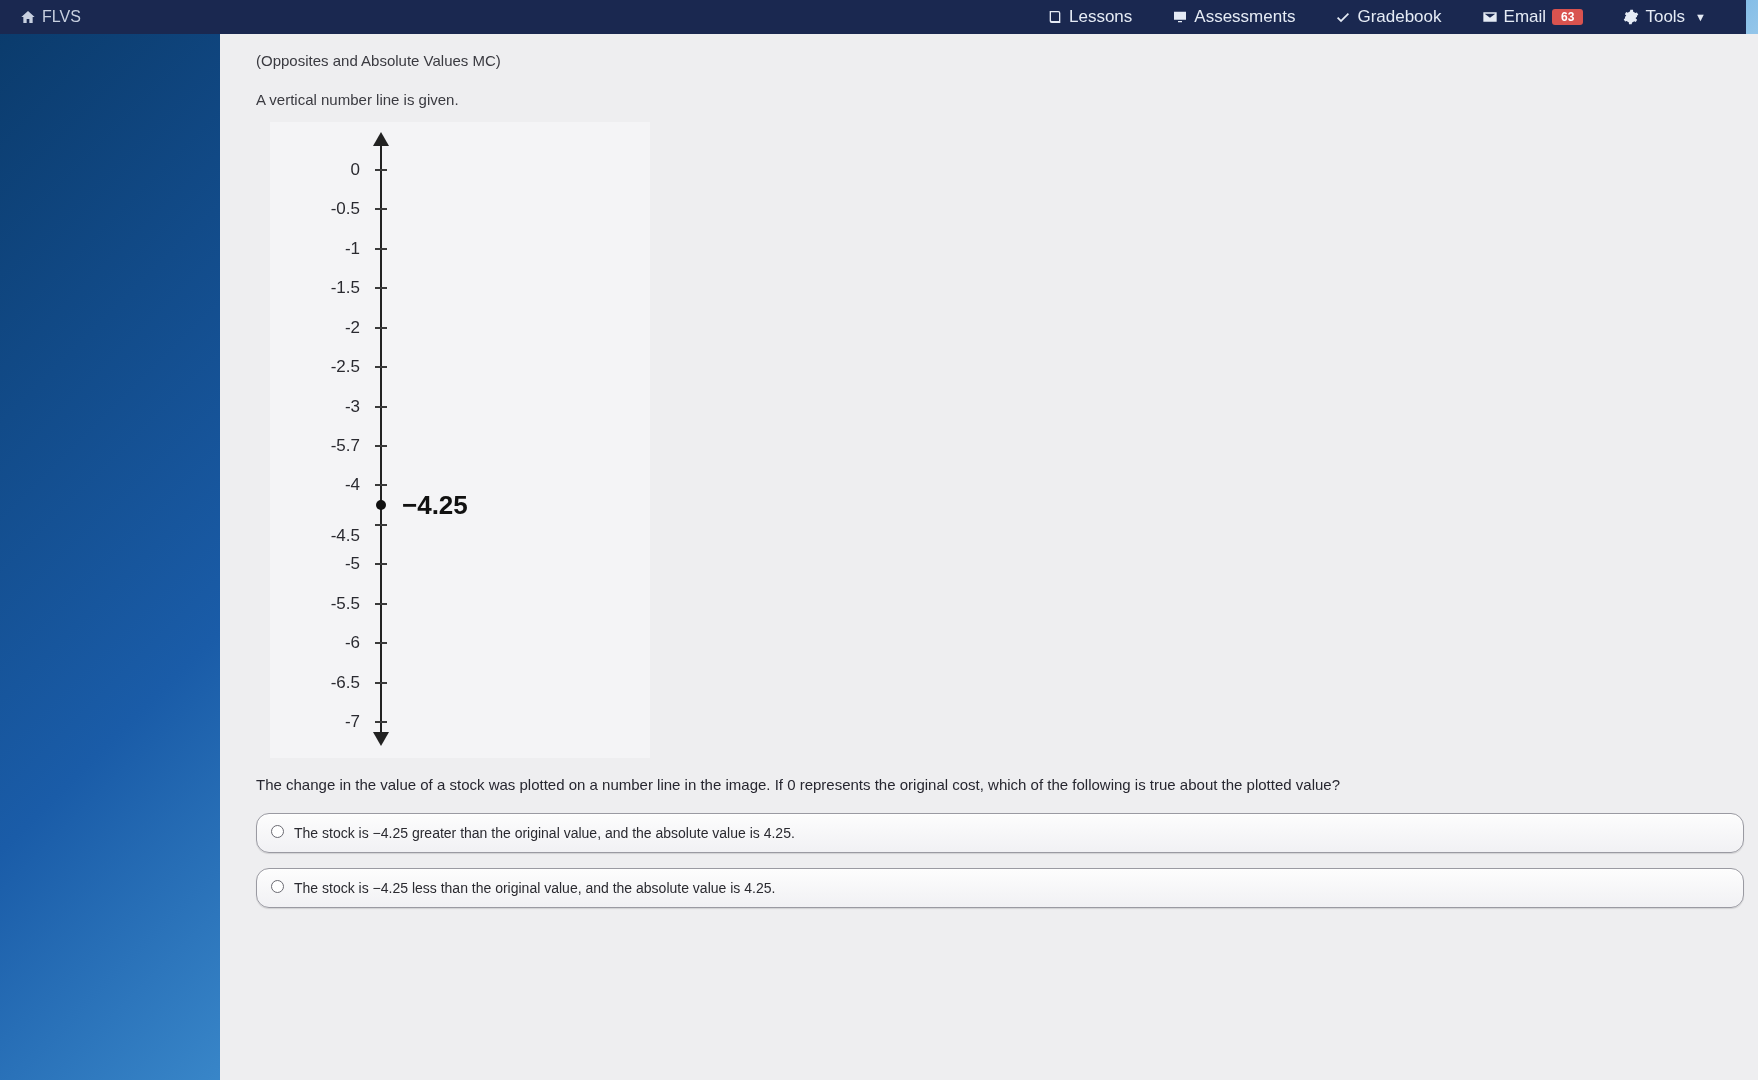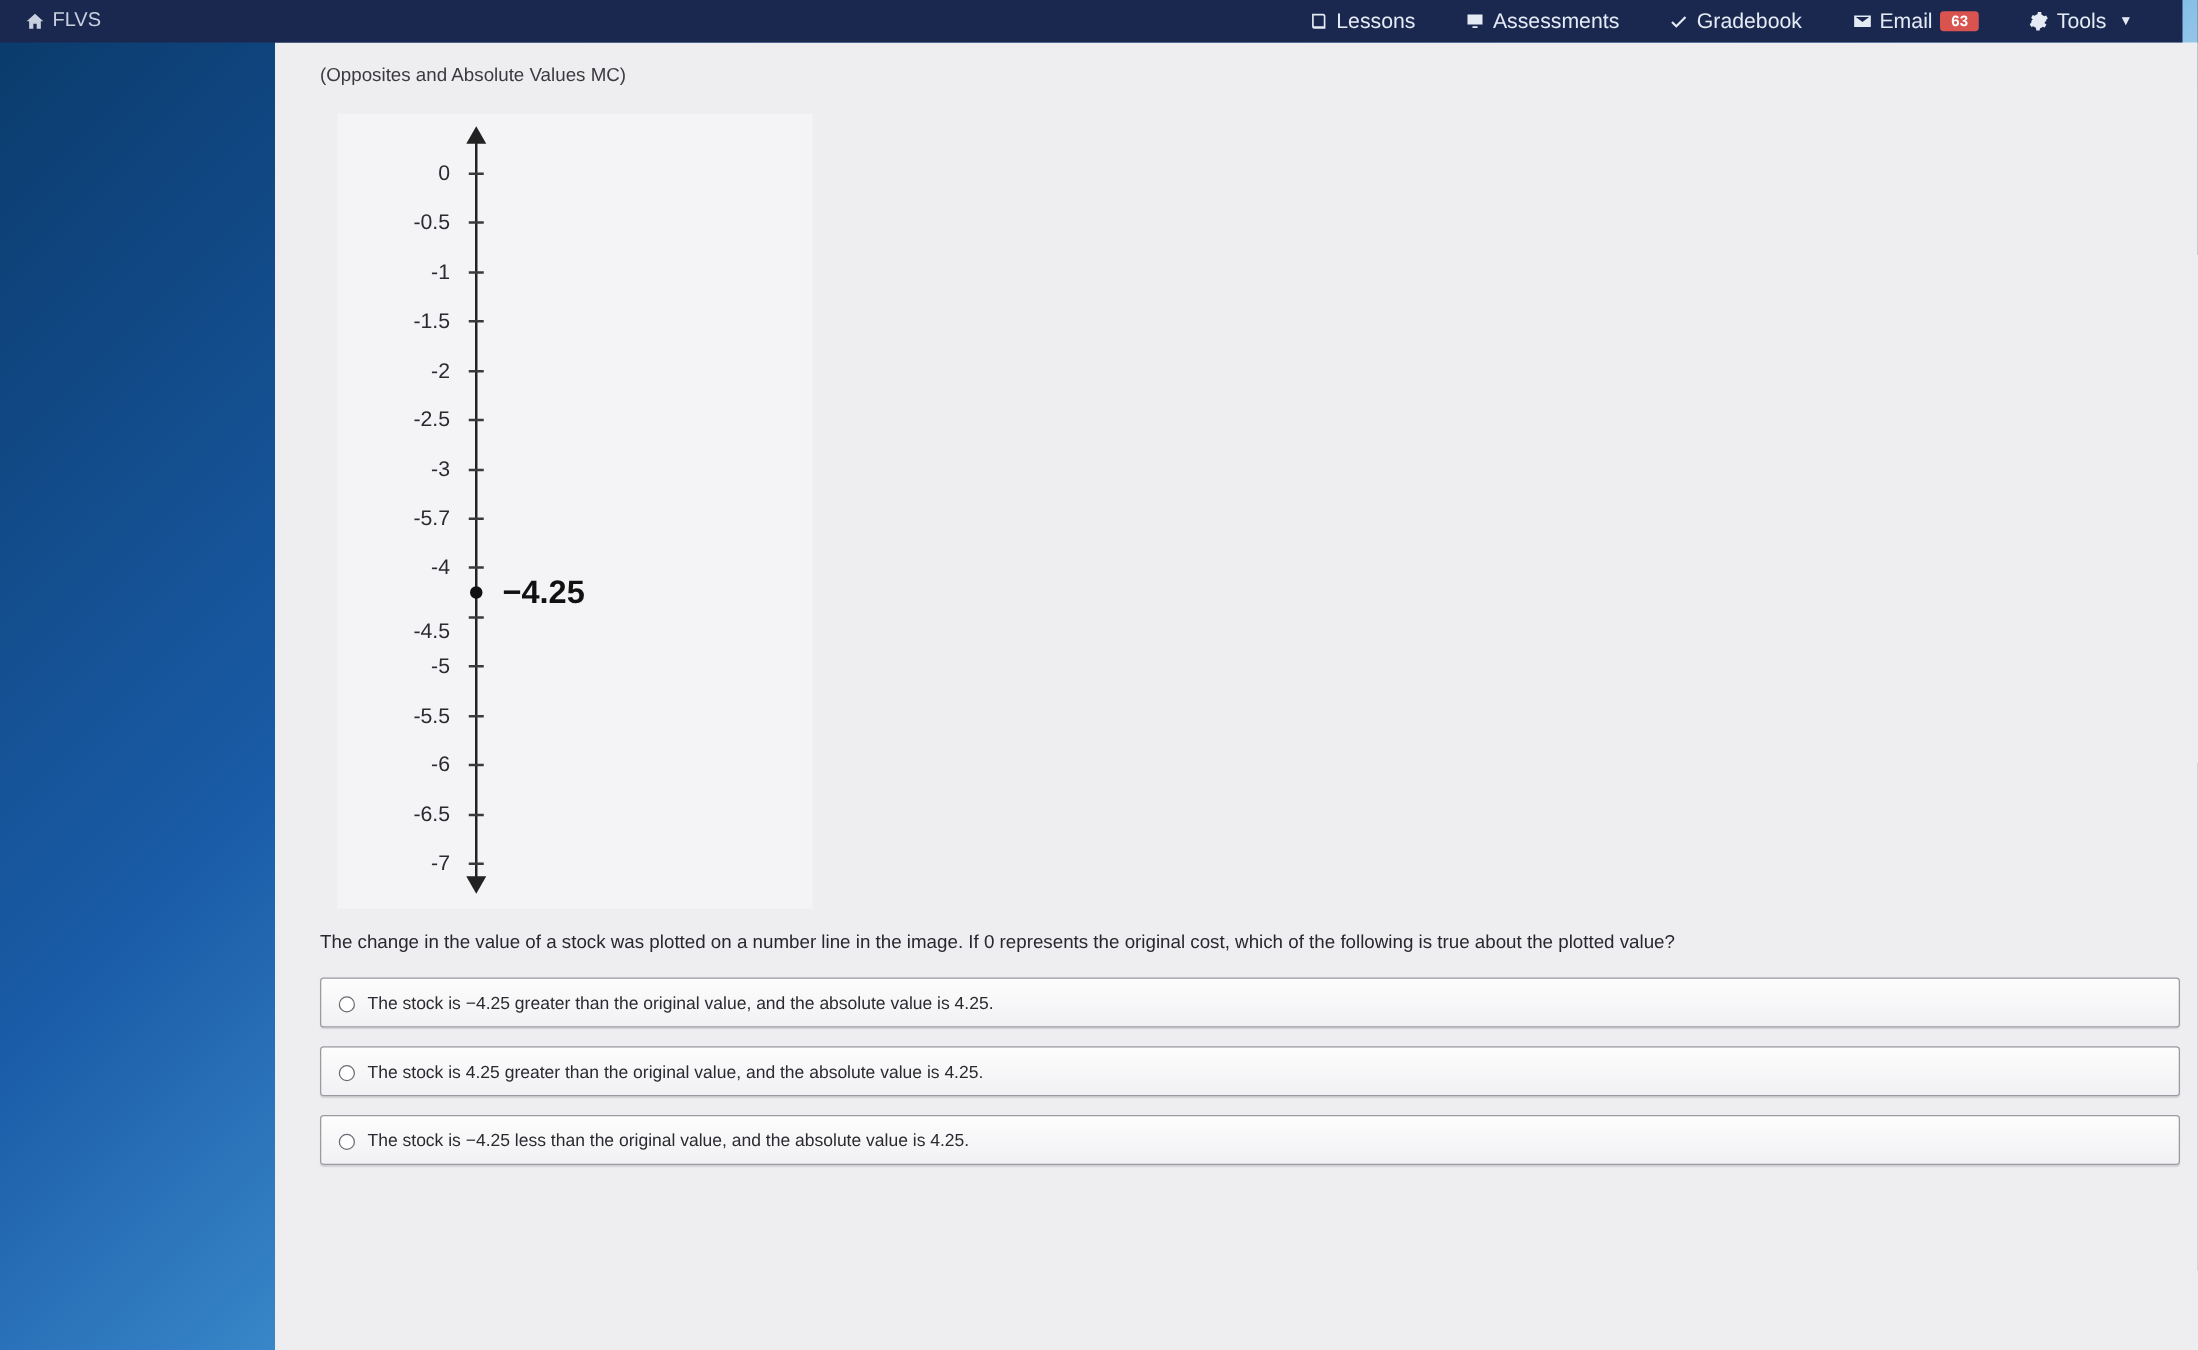--- a/index.html
+++ b/index.html
@@ -97,22 +97,22 @@
       font-size: 15px; color: #272730;
       margin: 18px 0 20px 36px;
     }
 
     .options { margin: 0 0 0 36px; }
     .option {
       border: 1px solid #9a9aa2;
       background: linear-gradient(#fdfdfd,#f1f1f4);
       padding: 11px 14px;
       margin: 0 14px 15px 0;
-      border-radius: 3px;
-      display: flex; align-items: flex-end; gap: 10px;
+      border-radius: 13px;
+      display: flex; align-items: flex-start; gap: 10px;
       font-size: 14px; color: #2a2a30;
       cursor: pointer;
       box-shadow: 0 1px 1px rgba(0,0,0,.12), inset 0 1px 0 rgba(255,255,255,.6);
     }
     .radio-dot {
       width: 13px; height: 13px; border: 1px solid #6a6a72;
       border-radius: 50%; background: #fff; flex: 0 0 auto;
     }
   </style>
 </head>
@@ -158,20 +158,21 @@
           <path d="M12 8a4 4 0 100 8 4 4 0 000-8zm9 4a7.9 7.9 0 00-.2-1.8l2.1-1.6-2-3.5-2.5 1a8 8 0 00-3.1-1.8L15 1h-4l-.6 2.7a8 8 0 00-3.1 1.8l-2.5-1-2 3.5 2.1 1.6A7.9 7.9 0 003 12c0 .6.1 1.2.2 1.8L1.1 15.4l2 3.5 2.5-1a8 8 0 003.1 1.8L9 23h4l.6-2.7a8 8 0 003.1-1.8l2.5 1 2-3.5-2.1-1.6c.1-.6.2-1.2.2-1.8z"></path>
         </svg>
       <span>Tools</span>
       <span class="caret">▼</span>
     </div>
   </div>
 
   <div class="page-wrap">
 
     <div class="section-tag">(Opposites and Absolute Values MC)</div>
+    <div class="prompt">A vertical number line is given.</div>
 
     <div class="numberline-box">
       <div class="nl-arrow-up"></div>
       <div class="nl-axis"></div>
       <div class="nl-arrow-down"></div>
       <div id="nl-ticks">
           <div class="nl-tick" style="top: 47px;"></div>
           <div class="nl-label" style="top: 48px;">0</div>
           <div class="nl-tick" style="top: 86.4286px;"></div>
           <div class="nl-label" style="top: 87.4286px;">-0.5</div>
@@ -208,22 +209,18 @@
 
     <div class="question-text">The change in the value of a stock was plotted on a number line in the image. If 0 represents the original cost, which of the following is true about the plotted value?</div>
 
     <div class="options">
       <div class="option">
         <span class="radio-dot"></span>
         <span>The stock is −4.25 greater than the original value, and the absolute value is 4.25.</span>
       </div>
       <div class="option">
         <span class="radio-dot"></span>
-        <span>The stock is 4.25 greater than the original value, and the absolute value is 4.25.</span>
-      </div>
-      <div class="option">
-        <span class="radio-dot"></span>
         <span>The stock is −4.25 less than the original value, and the absolute value is 4.25.</span>
       </div>
     </div>
 
   </div>
 </div>
 
 </body></html>

